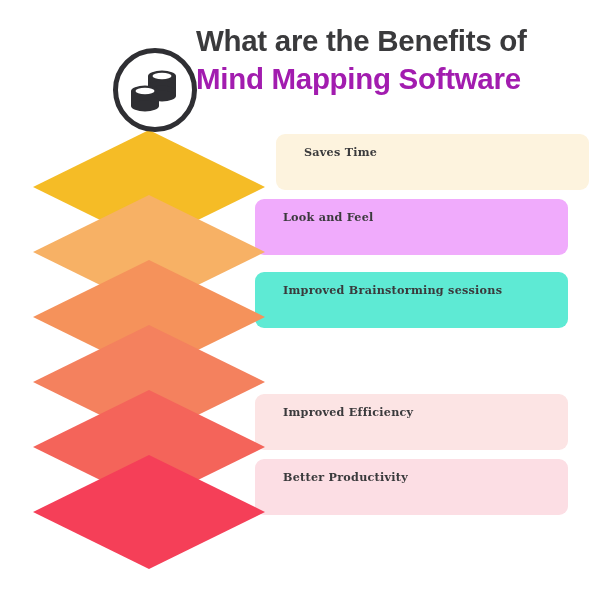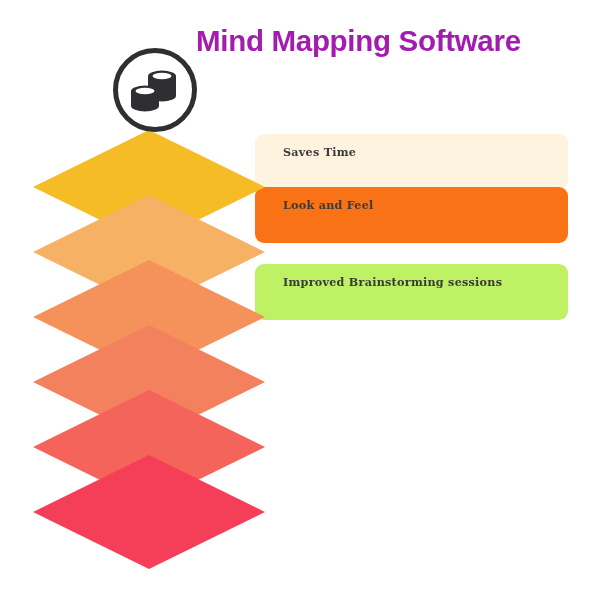--- a/index.html
+++ b/index.html
@@ -99,39 +99,46 @@
     height: 114px;
     clip-path: polygon(50% 0%, 100% 50%, 50% 100%, 0% 50%);
   }
 </style>
 </head>
 <body style="background: rgb(255, 255, 255);">
 
 <div id="infographic">
 
   <div class="title-block">
+    <div class="title-line" style="color: rgb(58, 58, 60);">What are the Benefits of</div>
     <div class="title-line" style="color: #a21caf;">Mind Mapping Software</div>
   </div>
 
   <div class="rows">
 
-    <div class="row" id="row0" style="top: 134px; background: rgb(253, 243, 222);">
+    <div class="row" id="row0" style="top: 134px; background: rgb(253, 243, 222); margin-left: 21px;">
       <span class="row-label" style="color: rgb(58, 58, 60);">Saves Time</span>
     </div>
 
-    <div class="row" id="row1" style="top: 187px; background: #f97316;">
+    <div class="row" id="row1" style="top: 199px; background: #f0abfc;">
       <span class="row-label" style="color: rgb(58, 58, 60);">Look and Feel</span>
     </div>
 
-    <div class="row" id="row2" style="top: 264px; background: #bef264;">
+    <div class="row" id="row2" style="top: 272px; background: #5eead4;">
       <span class="row-label" style="color: rgb(58, 58, 60);">Improved Brainstorming sessions</span>
     </div>
 
 
+    <div class="row" id="row4" style="top: 394px; background: rgb(252, 228, 228);">
+      <span class="row-label" style="color: rgb(58, 58, 60);">Improved Efficiency</span>
+    </div>
 
+    <div class="row" id="row5" style="top: 459px; background: rgb(252, 222, 228);">
+      <span class="row-label" style="color: rgb(58, 58, 60);">Better Productivity</span>
+    </div>
 
   </div>
 
   <div class="diamonds">
     <div class="diamond" id="dia0" style="left: 33px; top: 130px; background: rgb(245, 188, 38); z-index: 20;"></div>
     <div class="diamond" id="dia1" style="left: 33px; top: 195px; background: rgb(247, 177, 101); z-index: 21;"></div>
     <div class="diamond" id="dia2" style="left: 33px; top: 260px; background: rgb(245, 146, 91); z-index: 22;"></div>
     <div class="diamond" id="dia3" style="left: 33px; top: 325px; background: rgb(244, 129, 94); z-index: 23;"></div>
     <div class="diamond" id="dia4" style="left: 33px; top: 390px; background: rgb(244, 100, 90); z-index: 24;"></div>
     <div class="diamond" id="dia5" style="left: 33px; top: 455px; background: rgb(245, 63, 88); z-index: 25;"></div>

